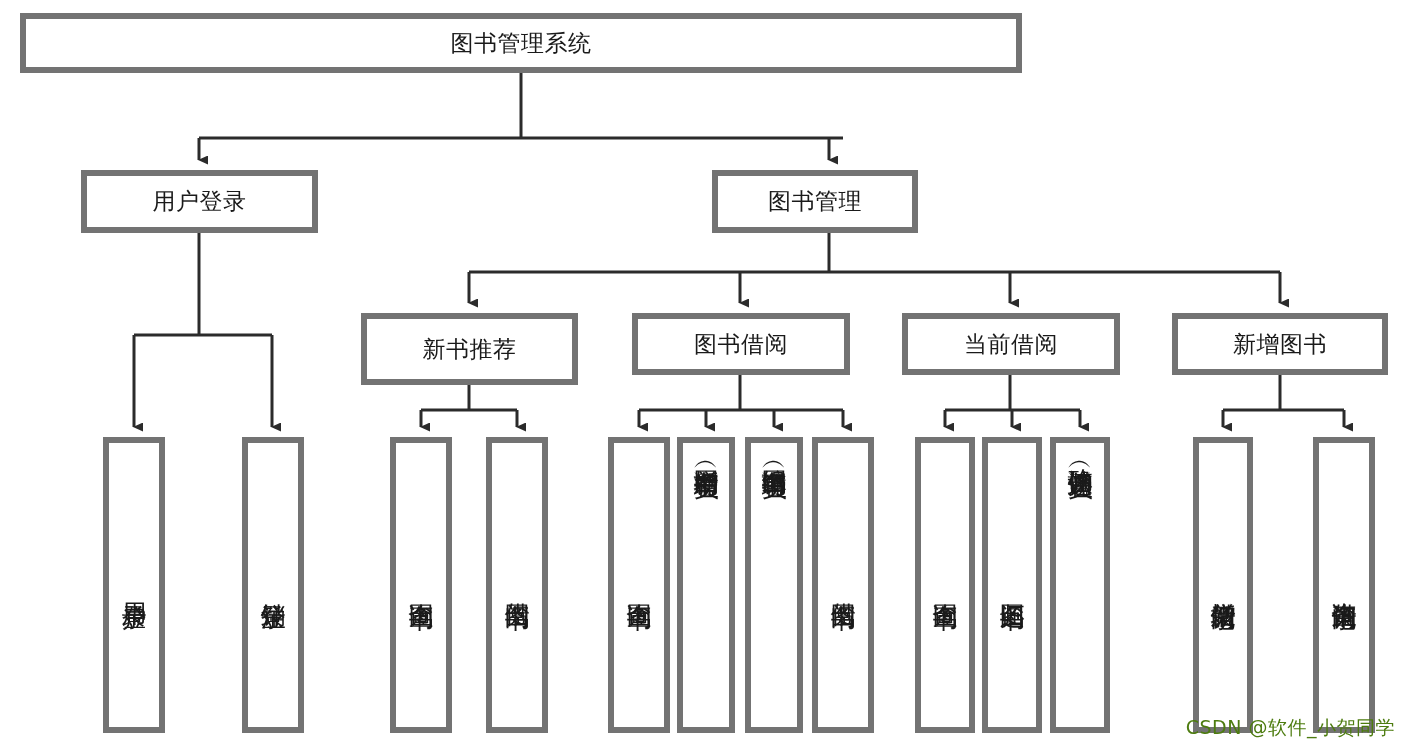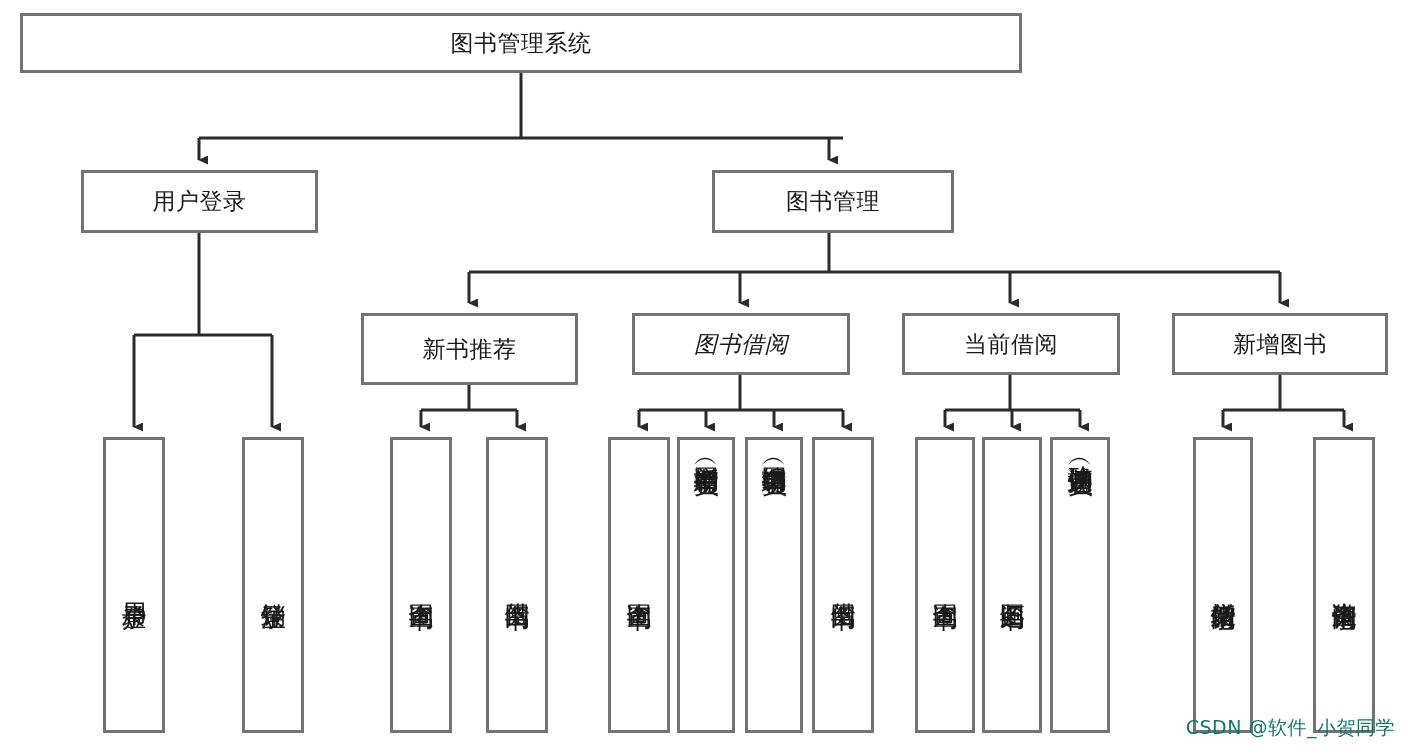--- a/index.html
+++ b/index.html
@@ -24,21 +24,21 @@
     left: 0;
     top: 0;
     width: 1405px;
     height: 747px;
     pointer-events: none;
   }
   .node {
     position: absolute;
     box-sizing: border-box;
     background: #ffffff;
-    border: 3px solid #737373;
+    border: 6px solid #737373;
     display: flex;
     align-items: center;
     justify-content: center;
     color: #1a1a1a;
   }
   .node .label {
     font-size: 23px;
     line-height: 1.05;
     letter-spacing: 0.5px;
     white-space: nowrap;
@@ -55,21 +55,21 @@
   }
   .node.leaf.top-align {
     align-items: flex-start;
     padding-top: 6px;
   }
   .watermark {
     position: absolute;
     right: 10px;
     bottom: 6px;
     font-size: 19px;
-    color: #0f766e;
+    color: #4d7c0f;
     letter-spacing: 0.5px;
     white-space: nowrap;
     user-select: none;
   }
 </style>
 </head>
 <body>
 
 <div id="diagram-root">
 
@@ -123,28 +123,28 @@
     </g>
   </svg>
 
   <div class="node" style="left:20px; top:13px; width:1002px; height:60px;">
     <span class="label">图书管理系统</span>
   </div>
 
   <div class="node" style="left:81px; top:170px; width:237px; height:63px;">
     <span class="label">用户登录</span>
   </div>
-  <div class="node" style="left:712px; top:170px; width:242px; height:63px;">
+  <div class="node" style="left:712px; top:170px; width:206px; height:63px;">
     <span class="label">图书管理</span>
   </div>
 
   <div class="node" style="left:361px; top:313px; width:217px; height:72px;">
     <span class="label">新书推荐</span>
   </div>
-  <div class="node" style="left:632px; top:313px; width:218px; height:62px;font-style:italic;">
+  <div class="node" style="left:632px; top:313px; width:218px; height:62px;">
     <span class="label">图书借阅</span>
   </div>
   <div class="node" style="left:902px; top:313px; width:218px; height:62px;align-items:center;">
     <span class="label">当前借阅</span>
   </div>
   <div class="node" style="left:1172px; top:313px; width:216px; height:62px;">
     <span class="label">新增图书</span>
   </div>
 
   <div class="node leaf" style="left:103px; top:437px; width:62px; height:296px;">

